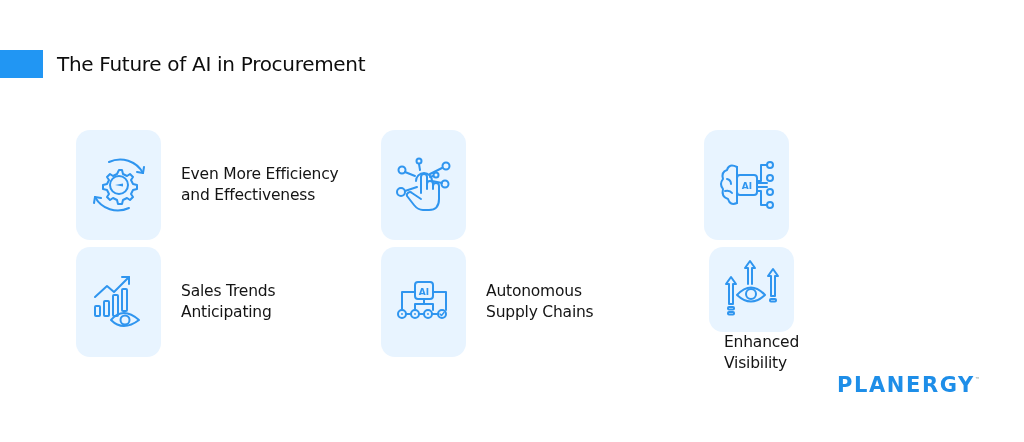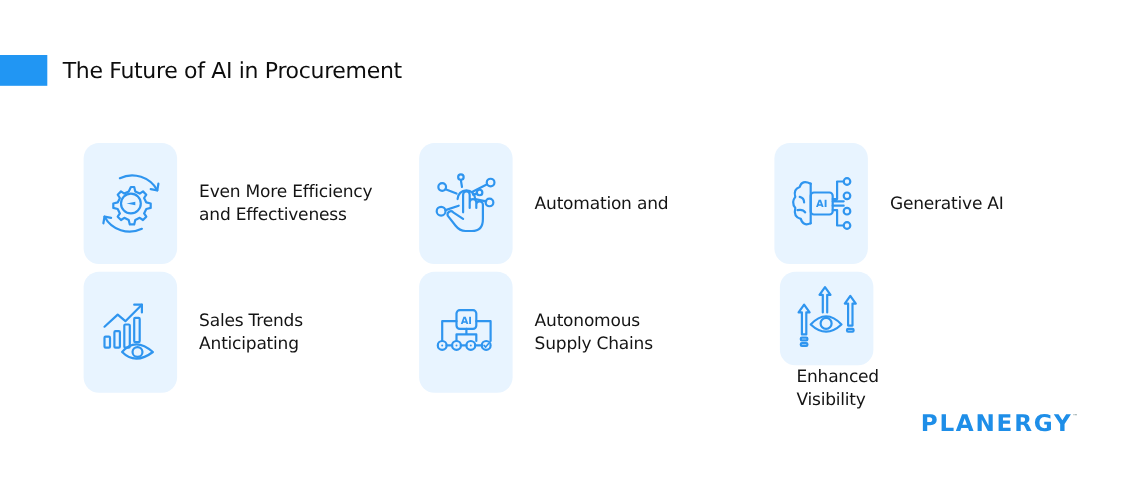--- a/index.html
+++ b/index.html
@@ -53,41 +53,37 @@
       <circle class="ico" cx="54" cy="13" r="3.5"></circle>
       <circle class="ico" cx="44" cy="22" r="2.5"></circle>
       <circle class="ico" cx="53" cy="31" r="3.5"></circle>
       <circle class="ico" cx="9" cy="39" r="4"></circle>
       <path class="ico" d="M13 19 L23 23 M27 11 L28 17 M50 15 L38 21 M41 23 L38 24 M50 30 L40 28 M13 38 L25 34"></path>
       <path class="ico" d="M24 28 A8 8 0 0 1 40 28"></path>
       <path class="ico" d="M29 40 L29 24 A3 3 0 0 1 35 24 L35 36 L35 31 A3 3 0 0 1 41 31 L41 36 L41 33 A3 3 0 0 1 47 33 L47 46 Q47 57 37 57 L31 57 Q26 57 22 52 L15 43 A3 3 0 0 1 20 40 L29 46"></path>
     </svg>
   </div>
   <div class="label">
-    <span>Automation and</span>
   </div>
 </div>
 
 <div class="card" style="left:704px;top:130px;">
   <div class="tile">
     <svg viewBox="0 0 64 64">
       <path class="ico" d="M22 14 Q14 10 12 17 Q6 19 8 26 Q4 31 8 36 Q6 44 13 46 Q15 53 22 50"></path>
       <path class="ico" d="M22 14 L22 50"></path>
       <path class="ico" d="M12 26 Q16 27 16 31 M10 38 Q15 37 17 40"></path>
       <rect class="ico" x="22" y="22" width="20" height="20" rx="3"></rect>
       <text x="32" y="35.5" text-anchor="middle" class="ico-t">AI</text>
       <path class="ico" d="M42 28 L46 28 L46 12 L52 12 M42 30 L52 30 M42 34 L46 34 L52 34 M42 38 L46 38 L46 52 L52 52"></path>
       <circle class="ico" cx="55" cy="12" r="3"></circle>
       <circle class="ico" cx="55" cy="25" r="3"></circle>
       <circle class="ico" cx="55" cy="39" r="3"></circle>
       <circle class="ico" cx="55" cy="52" r="3"></circle>
     </svg>
-  </div>
-  <div class="label">
-    <span>Generative AI</span>
   </div>
 </div>
 
 <div class="card" style="left:76px;top:247px;">
   <div class="tile">
     <svg viewBox="0 0 64 64">
       <path class="ico" d="M8 27 L20 16 L27 22 L42 7"></path>
       <path class="ico" d="M35 7 L42 7 L42 14"></path>
       <rect class="ico" x="8" y="36" width="5" height="10" rx="1"></rect>
       <rect class="ico" x="17" y="31" width="5" height="15" rx="1"></rect>

